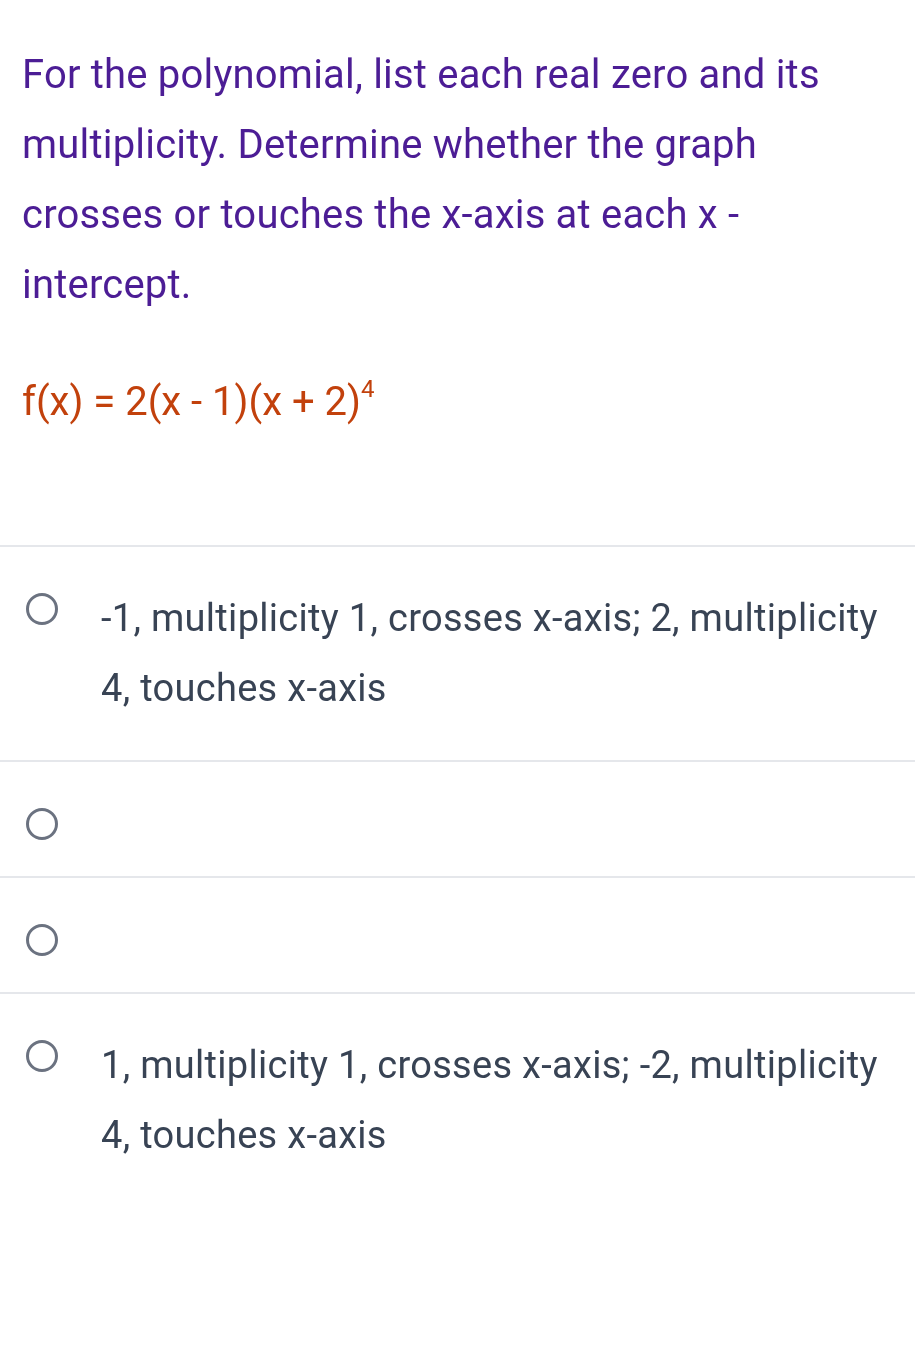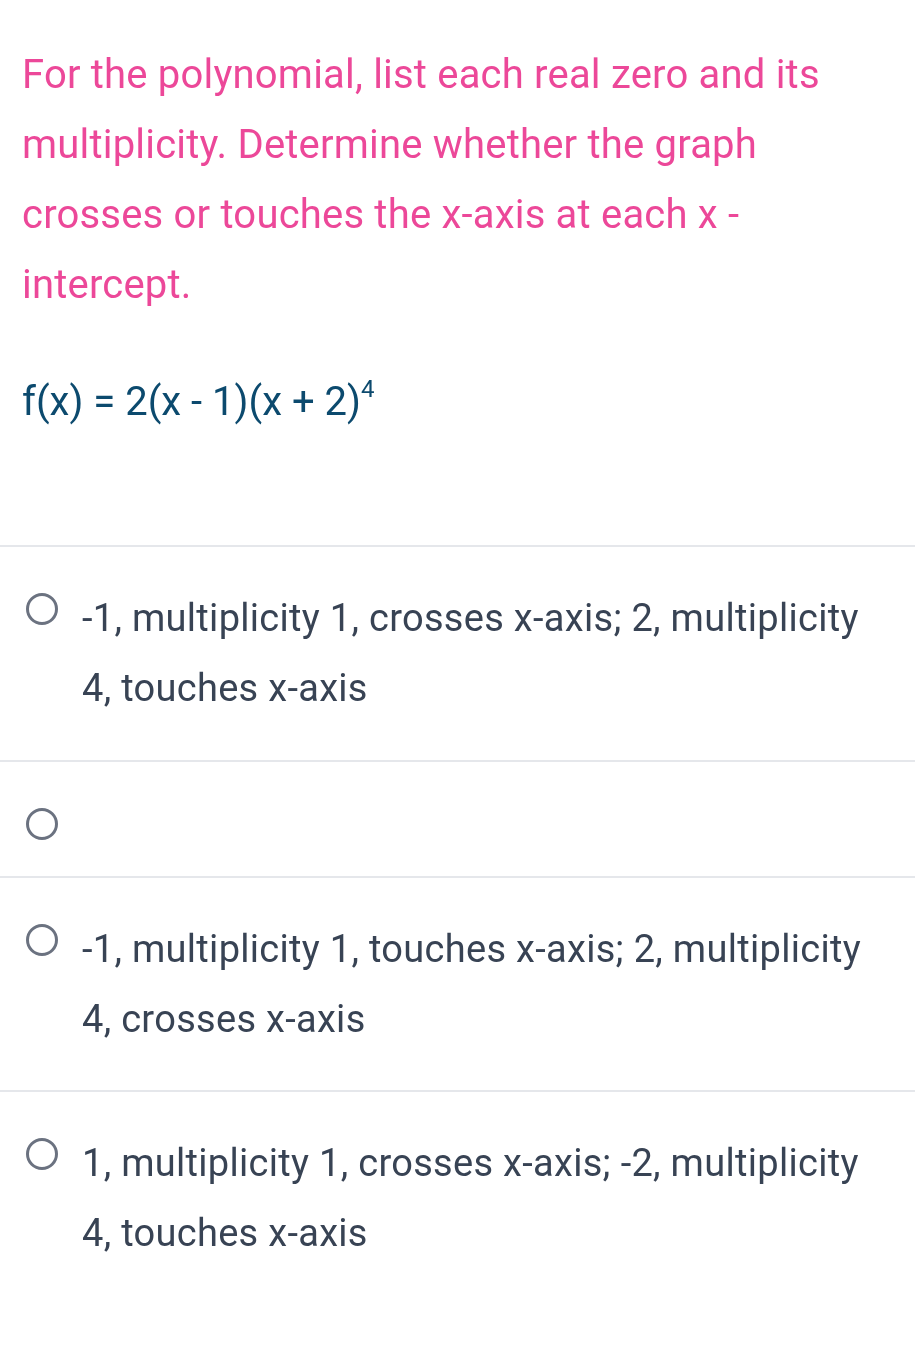--- a/index.html
+++ b/index.html
@@ -13,46 +13,47 @@
     width: 915px;
     color: #374151;
     padding: 20px 0;
   }
   .question-block {
     padding: 20px 22px 40px 22px;
   }
   .question-text {
     font-size: 40px;
     line-height: 1.75;
-    color: #ec4899;
+    color: #4c1d95;
     font-weight: 400;
     letter-spacing: 0.2px;
   }
   .formula {
     margin-top: 58px;
     font-size: 40px;
-    color: #0c4a6e;
+    color: #c2410c;
     font-weight: 400;
   }
   .formula sup {
     font-size: 24px;
     vertical-align: super;
     position: relative;
     top: -4px;
   }
   .options {
     margin-top: 80px;
     border-top: 2px solid #e5e7eb;
   }
   .option-row {
     display: flex;
     align-items: flex-start;
     padding: 36px 22px 36px 26px;
     border-bottom: 2px solid #e5e7eb;
     cursor: pointer;
+    gap: 19px;
   }
   .radio {
     flex: 0 0 auto;
     width: 32px;
     height: 32px;
     border: 3px solid #6b7280;
     border-radius: 50%;
     margin-top: 10px;
     margin-right: 24px;
   }
@@ -79,21 +80,20 @@
     <span class="radio"></span>
     <span class="option-text">-1, multiplicity 1, crosses x-axis; 2, multiplicity 4, touches x-axis</span>
   </label>
 
   <label class="option-row">
     <span class="radio"></span>
   </label>
 
   <label class="option-row">
     <span class="radio"></span>
-    <span class="option-text">-1, multiplicity 1, touches x-axis; 2, multiplicity 4, crosses x-axis</span>
   </label>
 
   <label class="option-row" style="border-bottom:none;">
     <span class="radio"></span>
     <span class="option-text">1, multiplicity 1, crosses x-axis; -2, multiplicity 4, touches x-axis</span>
   </label>
 
 </div>
 
 </body></html>

